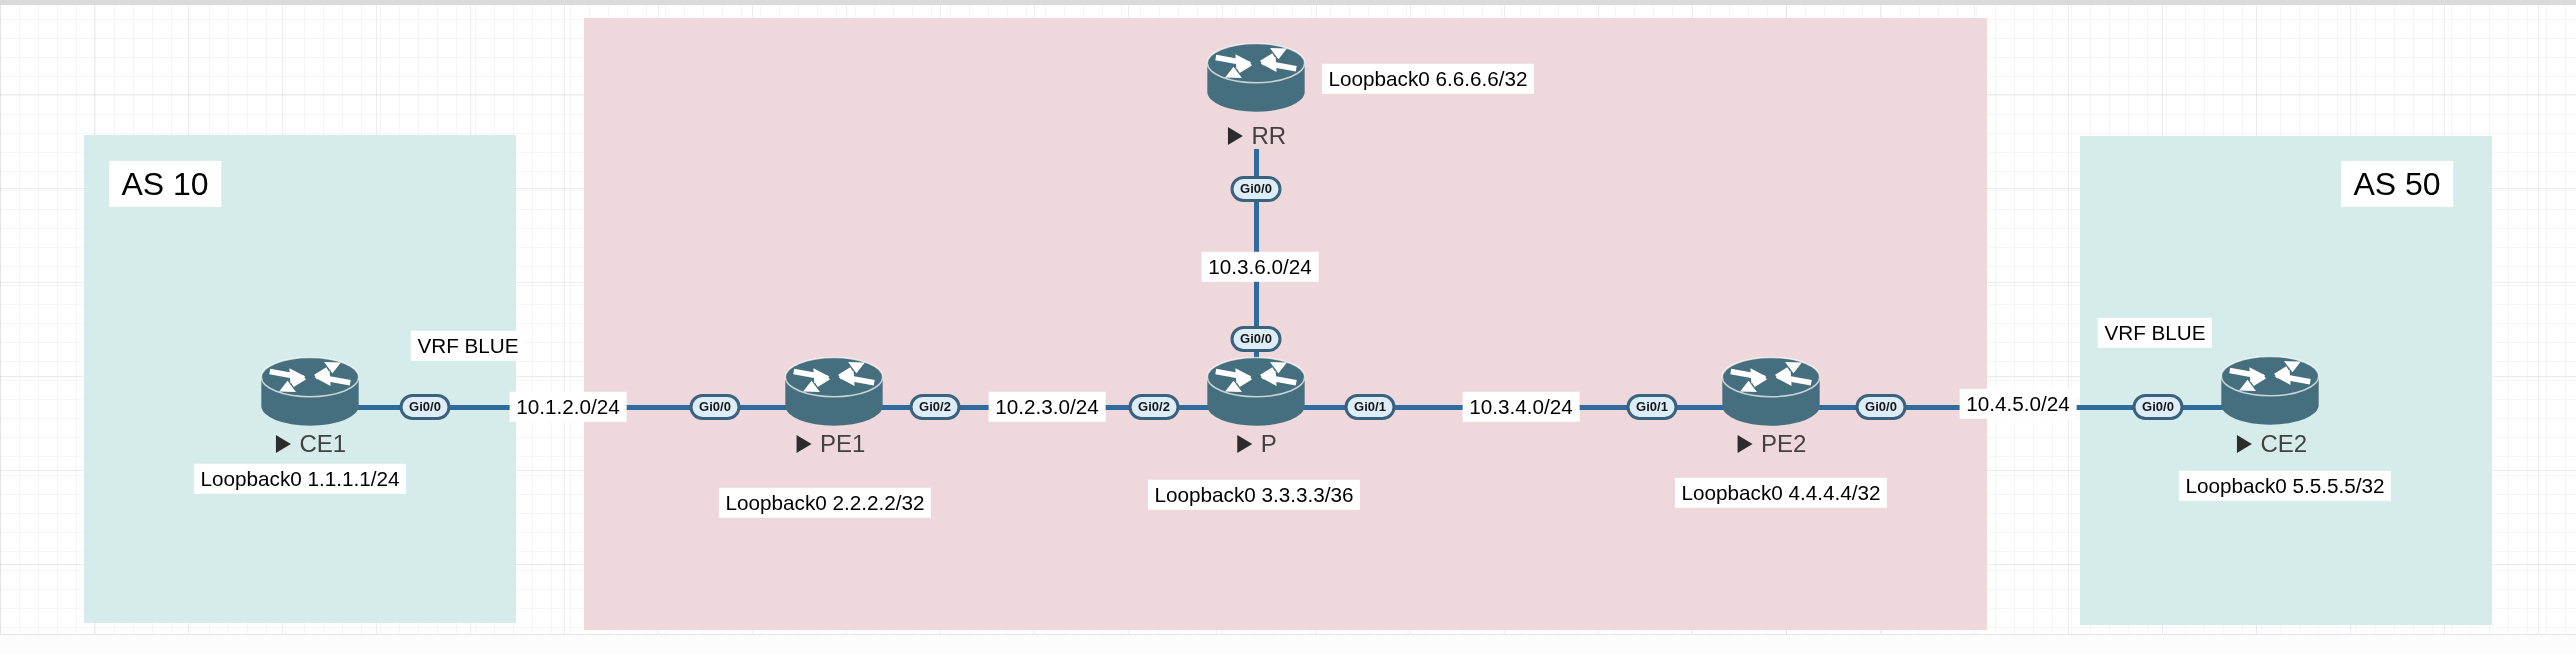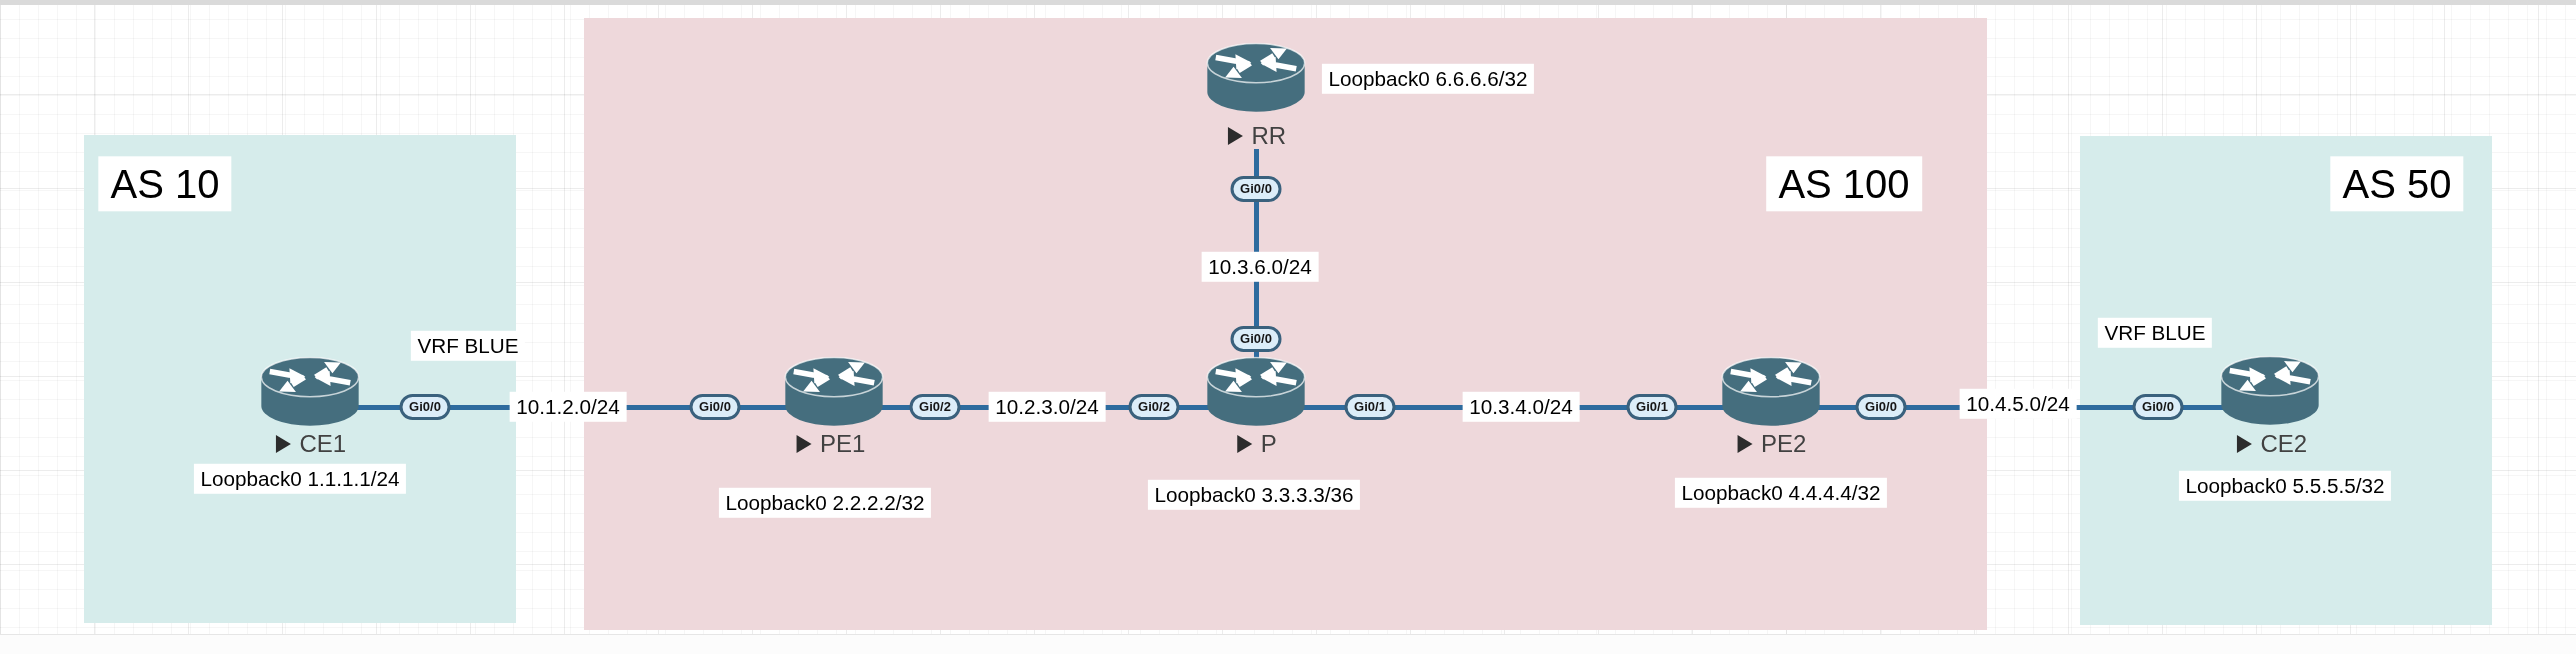--- a/index.html
+++ b/index.html
@@ -22,21 +22,21 @@
   .bottom-edge{position:absolute;left:0;top:634px;width:100%;height:20.7px;background:#fcfcfc;border-top:0.9px solid #e6e6e6;z-index:0;}
 
   .region{position:absolute;z-index:1;}
   .region.external{background:var(--customer-as-fill,#d6eceb);}
   .region.core{background:var(--provider-as-fill,#eed8db);}
 
   .link-line{position:absolute;background:var(--link-color,#2e6b9e);z-index:2;}
 
   .as-label{
     position:absolute;transform:translate(-50%,-50%);
-    background:#ffffff;padding:4.7px 12.2px;font-size:40px;color:#000;
+    background:#ffffff;padding:4.7px 12.2px;font-size:32px;color:#000;
     white-space:nowrap;z-index:3;line-height:1.15;
   }
   .net-label{
     position:absolute;transform:translate(-50%,-50%);
     background:#ffffff;padding:2.8px 6.6px;font-size:20.7px;color:#000;
     white-space:nowrap;z-index:3;line-height:1.2;text-align:right;
   }
   .if-pill{
     position:absolute;transform:translate(-50%,-50%);
     background:var(--interface-fill,#dcedf8);
@@ -90,21 +90,20 @@
   <div class="bottom-edge"></div>
 
   <div class="region external" style="left:84px;top:135px;width:432px;height:488px"></div>
   <div class="region core" style="left:584px;top:18px;width:1403px;height:612px"></div>
   <div class="region external" style="left:2080px;top:136px;width:412px;height:489px"></div>
 
   <div class="link-line" style="left:310px;top:405px;width:1960px;height:4.7px"></div>
   <div class="link-line" style="left:1254px;top:149px;width:4.7px;height:246px"></div>
 
   <div class="as-label" style="left:165px;top:184px">AS 10</div>
-  <div class="as-label" style="left:1844px;top:184px">AS 100</div>
   <div class="as-label" style="left:2397px;top:184px">AS 50</div>
 
   <div class="net-label" style="left:468px;top:346px">VRF BLUE</div>
   <div class="net-label" style="left:2155px;top:333px">VRF BLUE</div>
 
   <div class="if-pill" style="left:425px;top:407px">Gi0/0</div>
   <div class="if-pill" style="left:715px;top:407px">Gi0/0</div>
   <div class="if-pill" style="left:935px;top:407px">Gi0/2</div>
   <div class="if-pill" style="left:1154px;top:407px">Gi0/2</div>
   <div class="if-pill" style="left:1370px;top:407px">Gi0/1</div>

